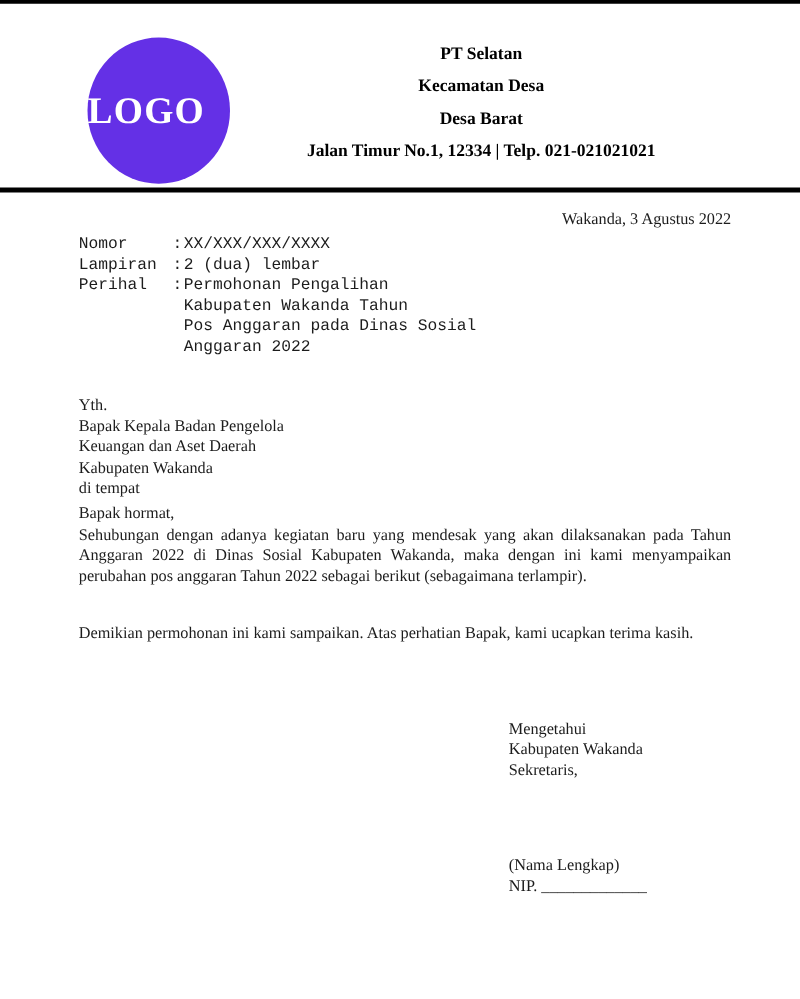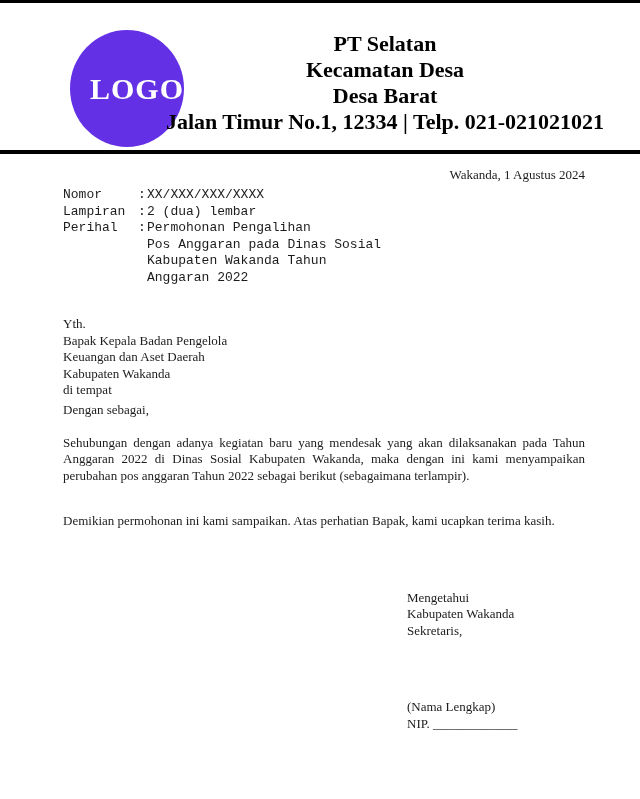--- a/index.html
+++ b/index.html
@@ -23,34 +23,34 @@
   
   .letterhead { position: absolute; top: 0; left: 0; width: 100%; height: 150px; }
   .logo {
     position: absolute;
     left: 70px; top: 30px;
     width: 114px; height: 117px;
     border-radius: 50%;
     background: var(--logo-color);
     display: flex;
     align-items: center;
-    justify-content: flex-end;
+    justify-content: flex-start;
   }
   .logo-text {
     color: #ffffff;
     font-weight: bold;
     font-size: 30px;
     letter-spacing: 1px;
   }
   .lh-lines {
     position: absolute;
     left: 130px; right: 0; top: 31px;
     text-align: center;
     font-weight: bold;
-    font-size: 22px;
+    font-size: 14px;
     line-height: 26px;
     color: #000;
   }
   .rule {
     position: absolute;
     top: 150px; left: 0;
     width: 100%; height: 4px;
     background: #000;
   }
   
@@ -62,21 +62,21 @@
   }
   .date-line { text-align: right; }
   .meta { margin-top: 3.5px; font-family: Liberation Mono, monospace; }
   .meta-row { display: flex; }
   .meta-label { flex: 0 0 75px; }
   .meta-colon { flex: 0 0 9px; }
   .meta-value { flex: 1 1 auto; }
   .meta-cont { padding-left: 84px; }
   .recipient { margin-top: 30px; }
   .salutation { margin-top: 3.5px; }
-  .para-1 { margin-top: 16px; text-align: justify; }
+  .para-1 { margin-top: 1px; text-align: justify; }
   .para-2 { margin-top: 29px; }
   .signature {
     margin-top: 60px;
     margin-left: 344px;
     width: 200px;
   }
   .sig-name { margin-top: 60px; }
 </style>
 </head>
 <body>
@@ -94,52 +94,52 @@
       <div>Kecamatan Desa</div>
       <div>Desa Barat</div>
       <div>Jalan Timur No.1, 12334 | Telp. 021-021021021</div>
     </div>
   </div>
 
   <div class="rule"></div>
 
   <div class="content">
 
-    <div class="date-line">Wakanda, 1 Agustus 2024</div>
+    <div class="date-line">Wakanda, 3 Agustus 2022</div>
 
     <div class="meta">
       <div class="meta-row">
         <span class="meta-label">Nomor</span>
         <span class="meta-colon">:</span>
         <span class="meta-value">XX/XXX/XXX/XXXX</span>
       </div>
       <div class="meta-row">
         <span class="meta-label">Lampiran</span>
         <span class="meta-colon">:</span>
         <span class="meta-value">2 (dua) lembar</span>
       </div>
       <div class="meta-row">
         <span class="meta-label">Perihal</span>
         <span class="meta-colon">:</span>
         <span class="meta-value">Permohonan Pengalihan</span>
       </div>
+      <div class="meta-cont">Kabupaten Wakanda Tahun</div>
       <div class="meta-cont">Pos Anggaran pada Dinas Sosial</div>
-      <div class="meta-cont">Kabupaten Wakanda Tahun</div>
       <div class="meta-cont">Anggaran 2022</div>
     </div>
 
     <div class="recipient">
       <div>Yth.</div>
       <div>Bapak Kepala Badan Pengelola</div>
       <div>Keuangan dan Aset Daerah</div>
       <div>Kabupaten Wakanda</div>
       <div>di tempat</div>
     </div>
 
-    <div class="salutation">Dengan sebagai,</div>
+    <div class="salutation">Bapak hormat,</div>
 
     <div class="para-1">Sehubungan dengan adanya kegiatan baru yang mendesak yang akan dilaksanakan pada Tahun Anggaran 2022 di Dinas Sosial Kabupaten Wakanda, maka dengan ini kami menyampaikan perubahan pos anggaran Tahun 2022 sebagai berikut (sebagaimana terlampir).</div>
     <div class="para-2">Demikian permohonan ini kami sampaikan. Atas perhatian Bapak, kami ucapkan terima kasih.</div>
 
     <div class="signature">
       <div>Mengetahui</div>
       <div>Kabupaten Wakanda</div>
       <div>Sekretaris,</div>
       <div class="sig-name">(Nama Lengkap)</div>
       <div>NIP. _____________</div>

